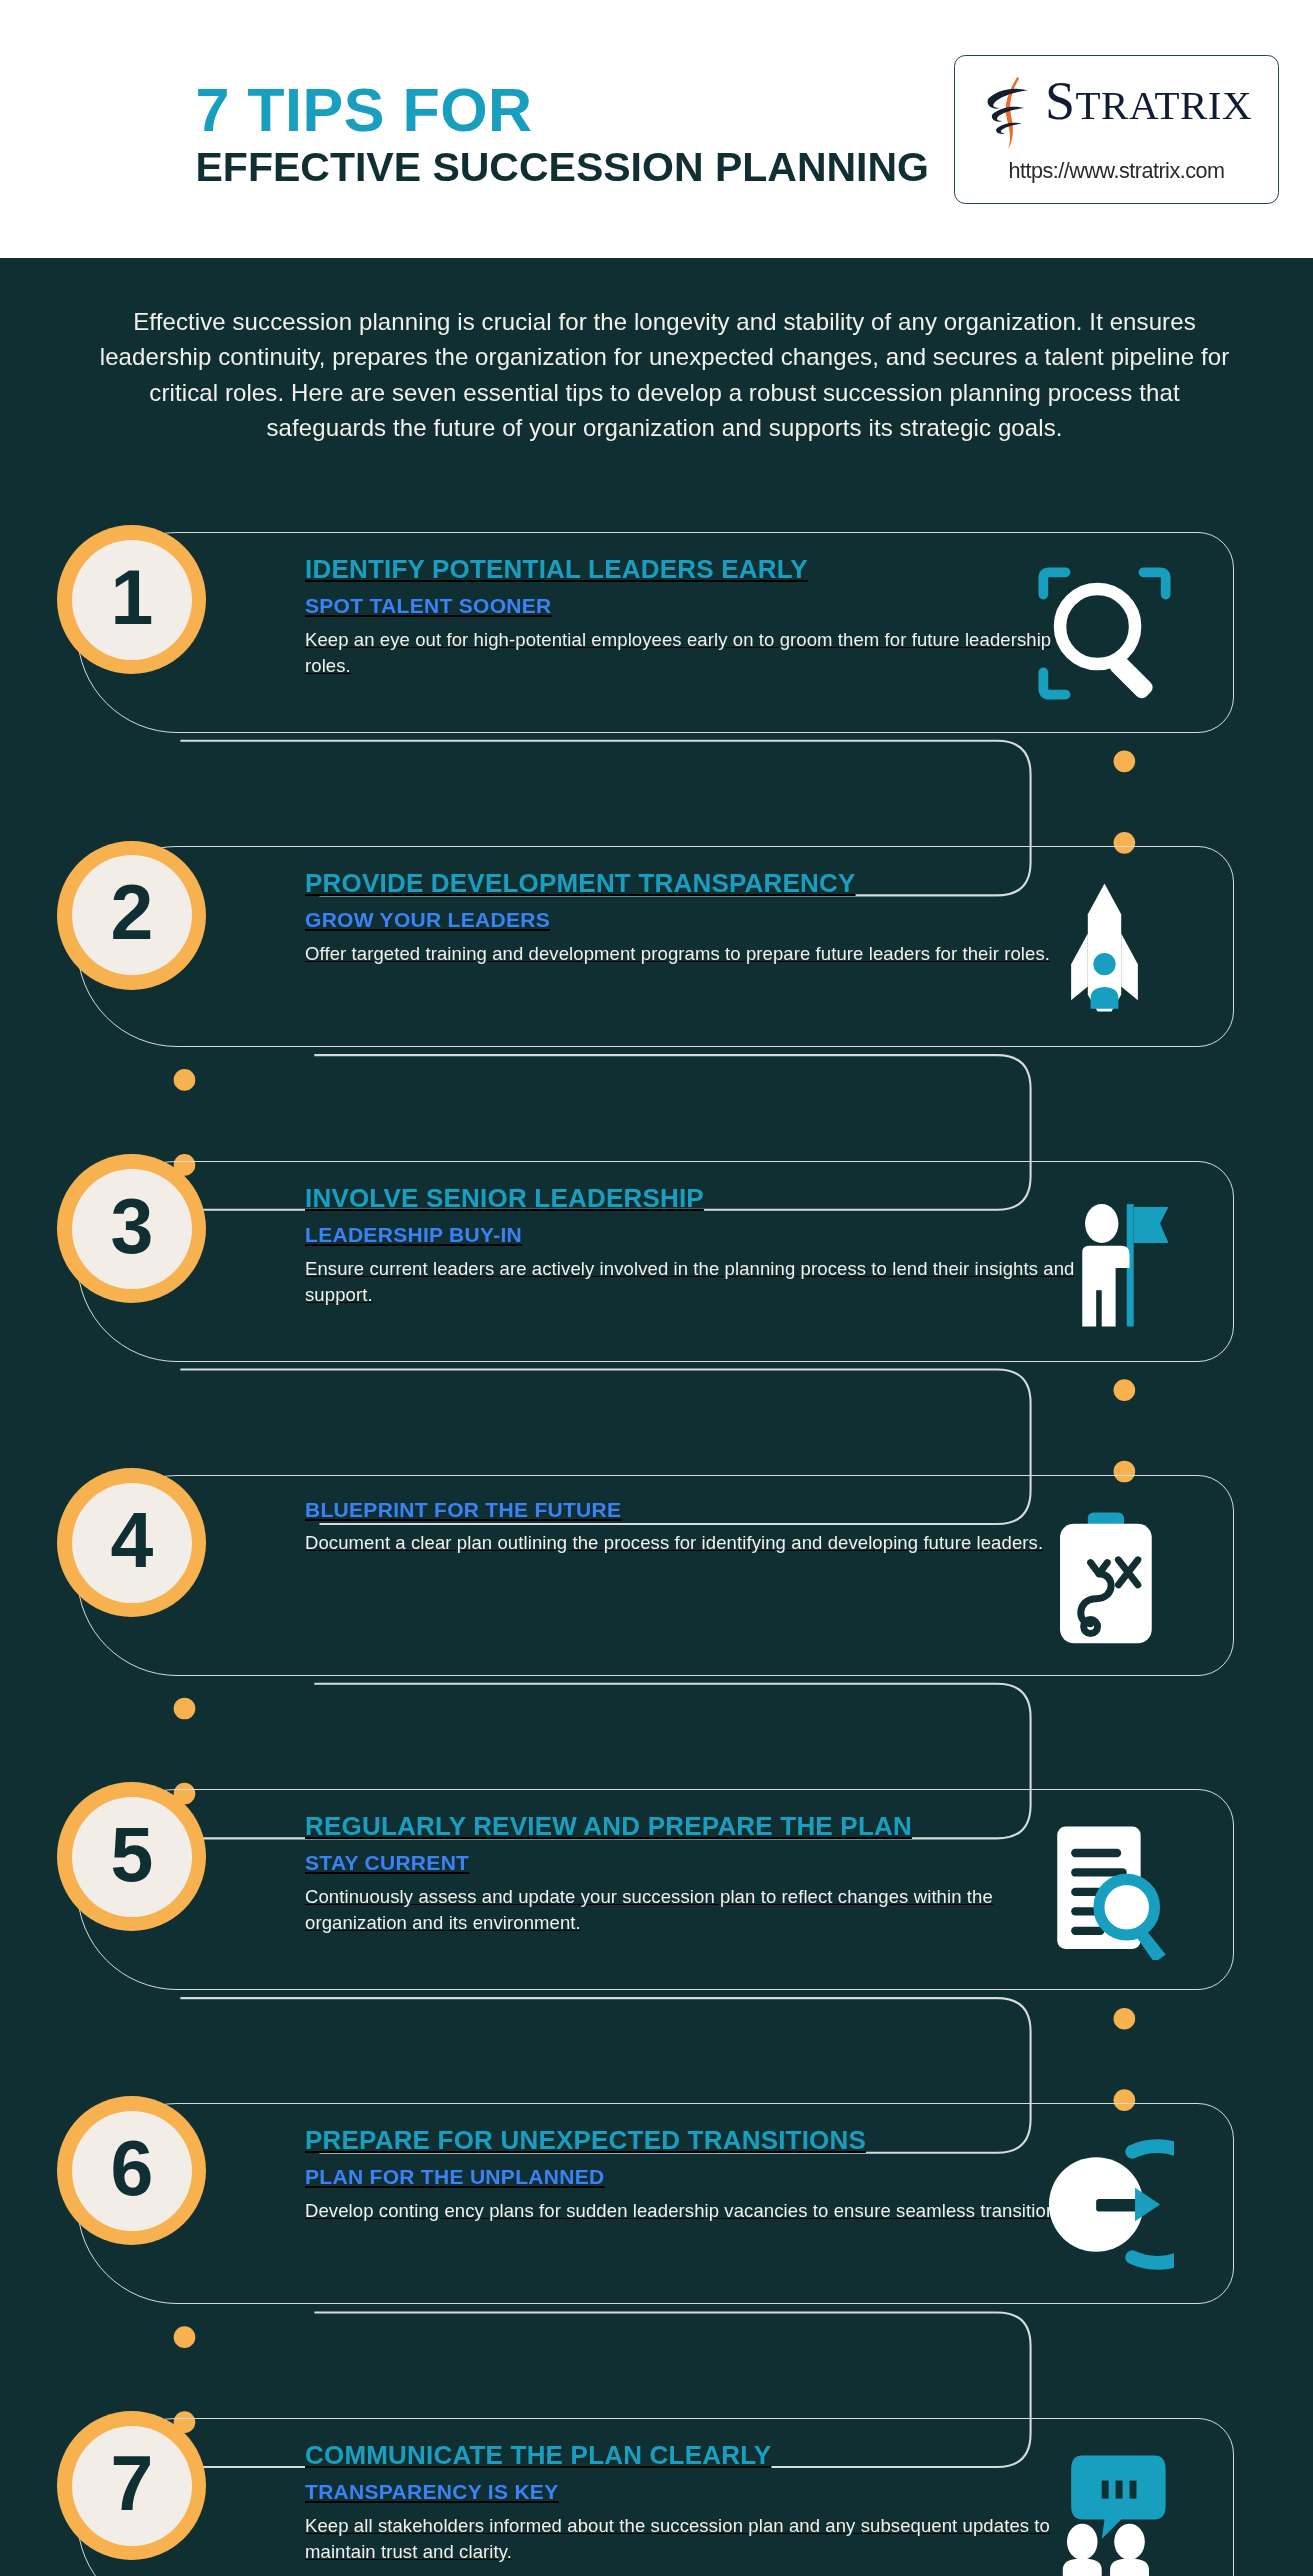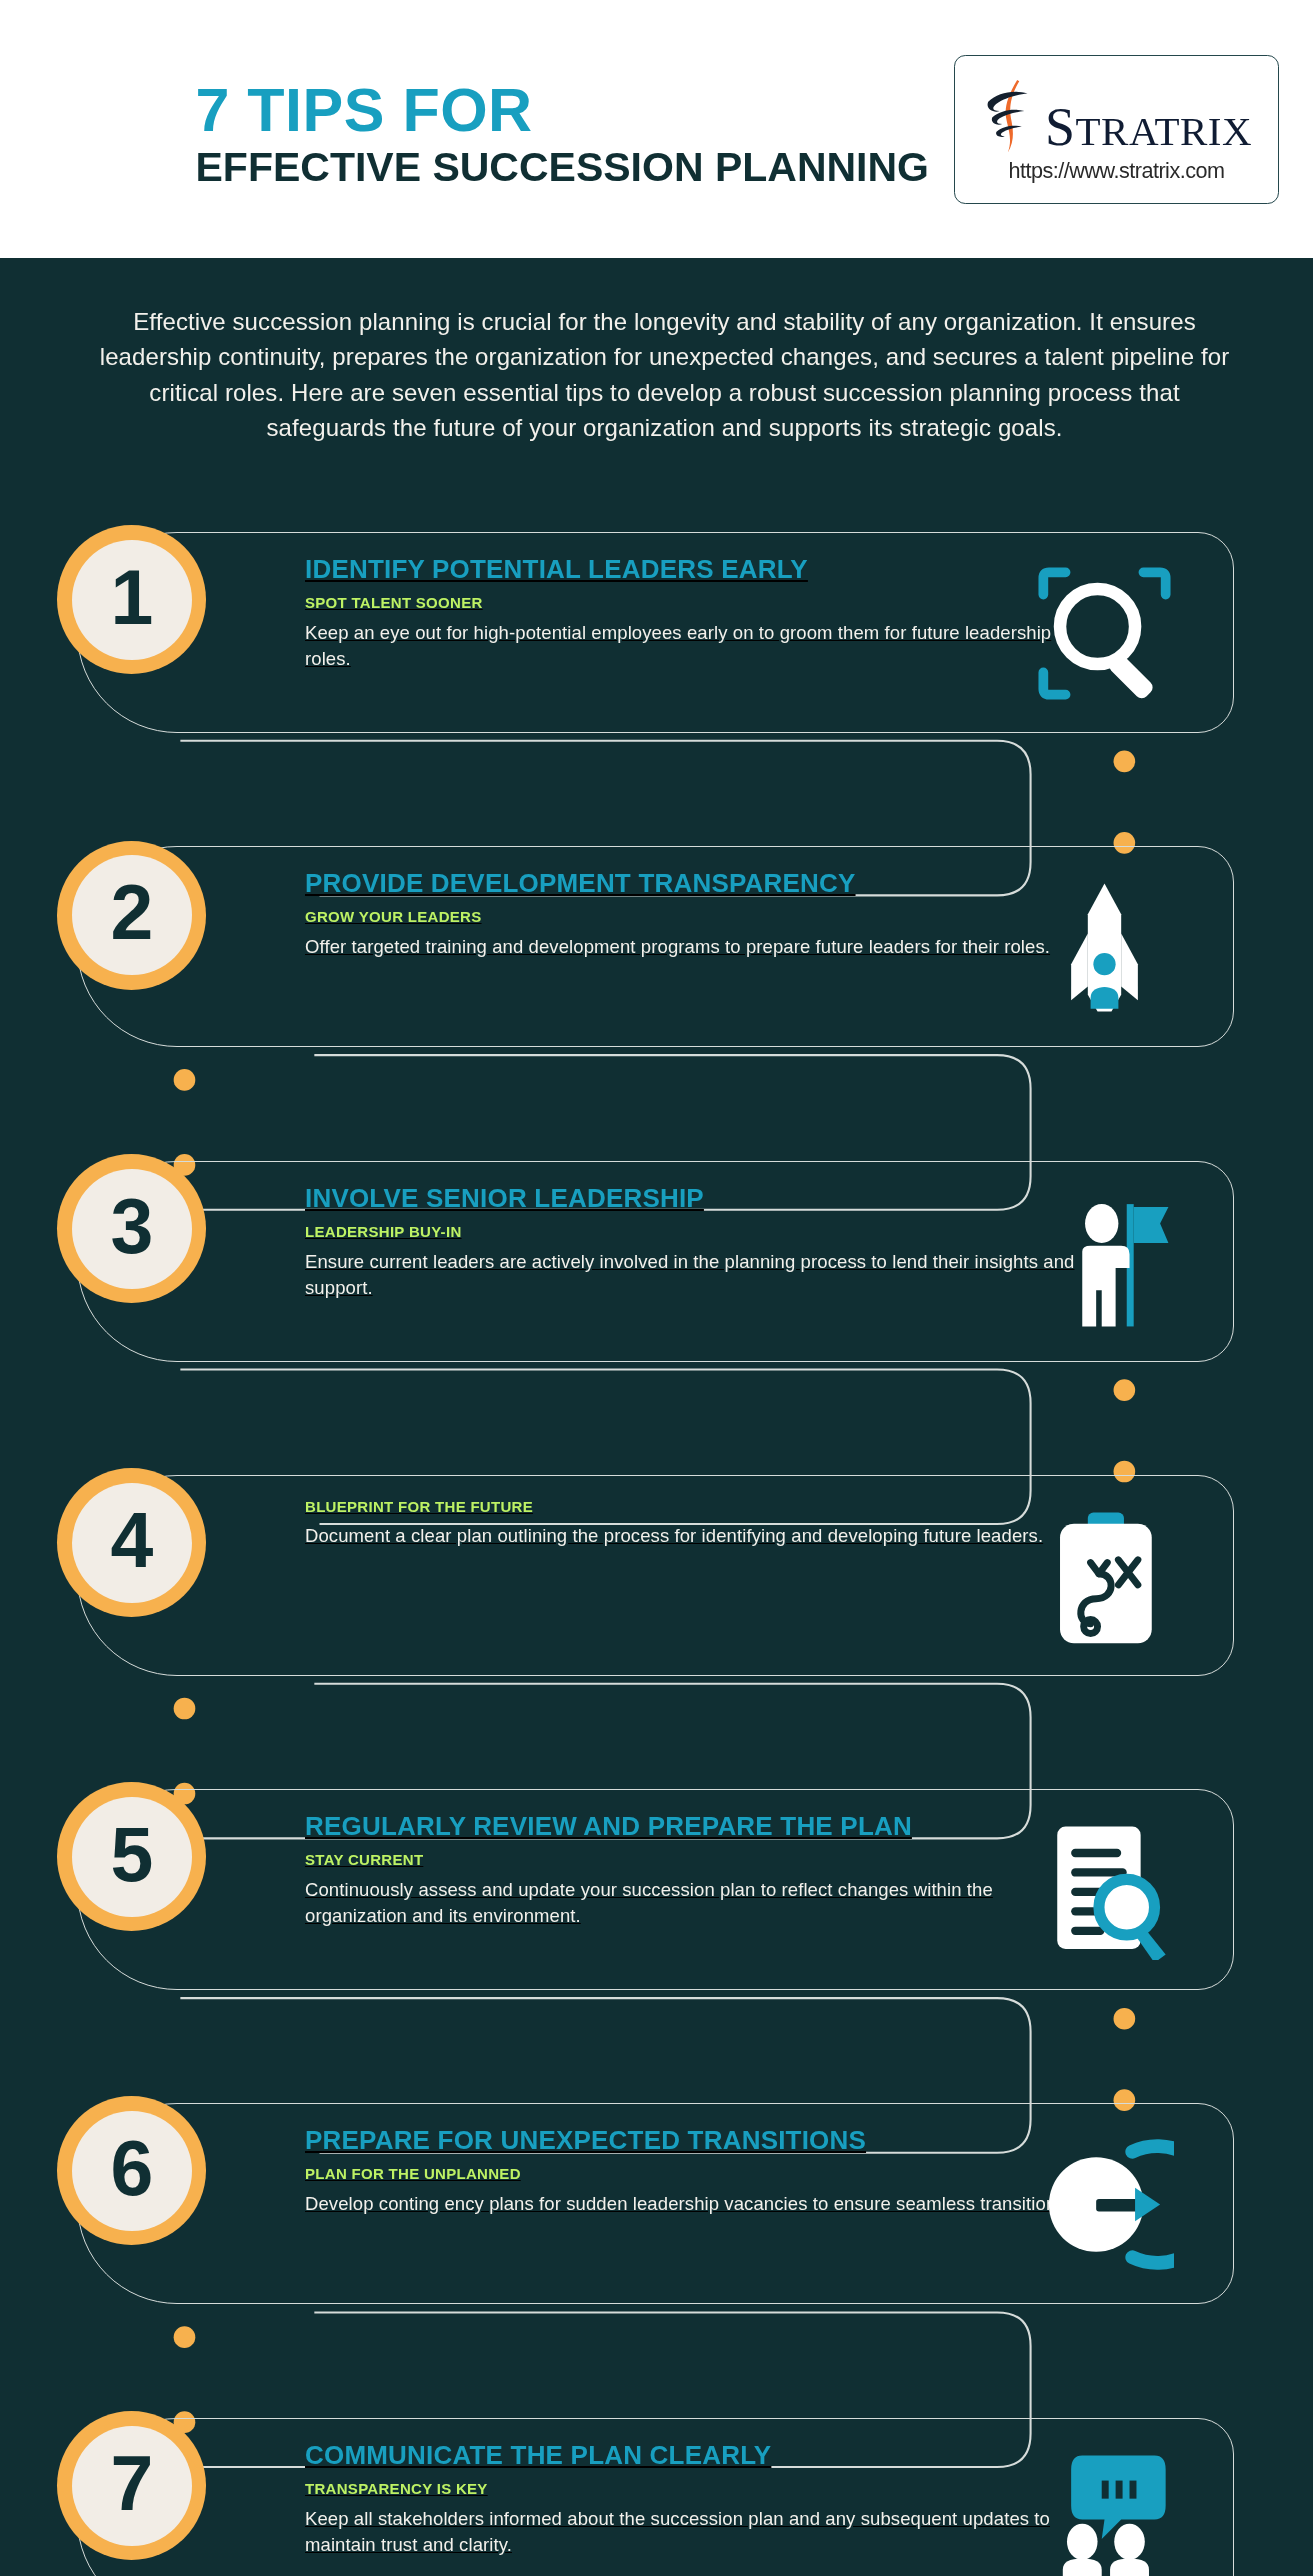--- a/index.html
+++ b/index.html
@@ -30,21 +30,21 @@
   }
   .title-sub {
     font-size:41px; font-weight:bold; letter-spacing:0px;
     color:#102F33; line-height:1.12; white-space:nowrap; margin-top:4.1px;
   }
   .logo-box {
     width:325px; height:149px; border:1.5px solid #24474c; border-radius:11.3px;
     background:#fff; display:flex; flex-direction:column;
     align-items:center; justify-content:center; flex:none;
   }
-  .logo-row { display:flex; align-items:flex-end; justify-content:center; gap:2.1px; height:80px; }
+  .logo-row { display:flex; align-items:flex-start; justify-content:center; gap:2.1px; height:80px; }
   .logo-mark { width:62px; height:77px; flex:none; }
   .logo-word {
     font-family:"Liberation Serif", serif;
     font-size:41px; color:#101c33; letter-spacing:0.5px; line-height:1;
   }
   .logo-word .cap { font-size:54px; }
   .logo-url {
     font-size:21.6px; color:#2a2a2a; margin-top:4px; letter-spacing:-0.5px;
   }
 
@@ -92,21 +92,21 @@
     font-size:77px; font-weight:bold; color:#102F33; line-height:1;
     padding-bottom:5.2px;
   }
 
   .content { position:absolute; left:227px; top:21.6px; width:783px;text-decoration:underline; }
   .c-title {
     color:#189FC0; font-size:26px; font-weight:bold; letter-spacing:0.2px;
     line-height:1.1; margin-bottom:11.3px;
   }
   .c-sub {
-    color:#bef264; font-size:15px; font-weight:bold; letter-spacing:0.3px;
+    color:#3b82f6; font-size:21px; font-weight:bold; letter-spacing:0.3px;
     margin-bottom:8.2px;
   }
   .c-desc {
     color:#f3f1ec; font-size:18.5px; line-height:1.44; letter-spacing:0.1px;
   }
 
   .iconbox {
     position:absolute; right:59px; top:31px;
     width:139px; height:139px;
   }

